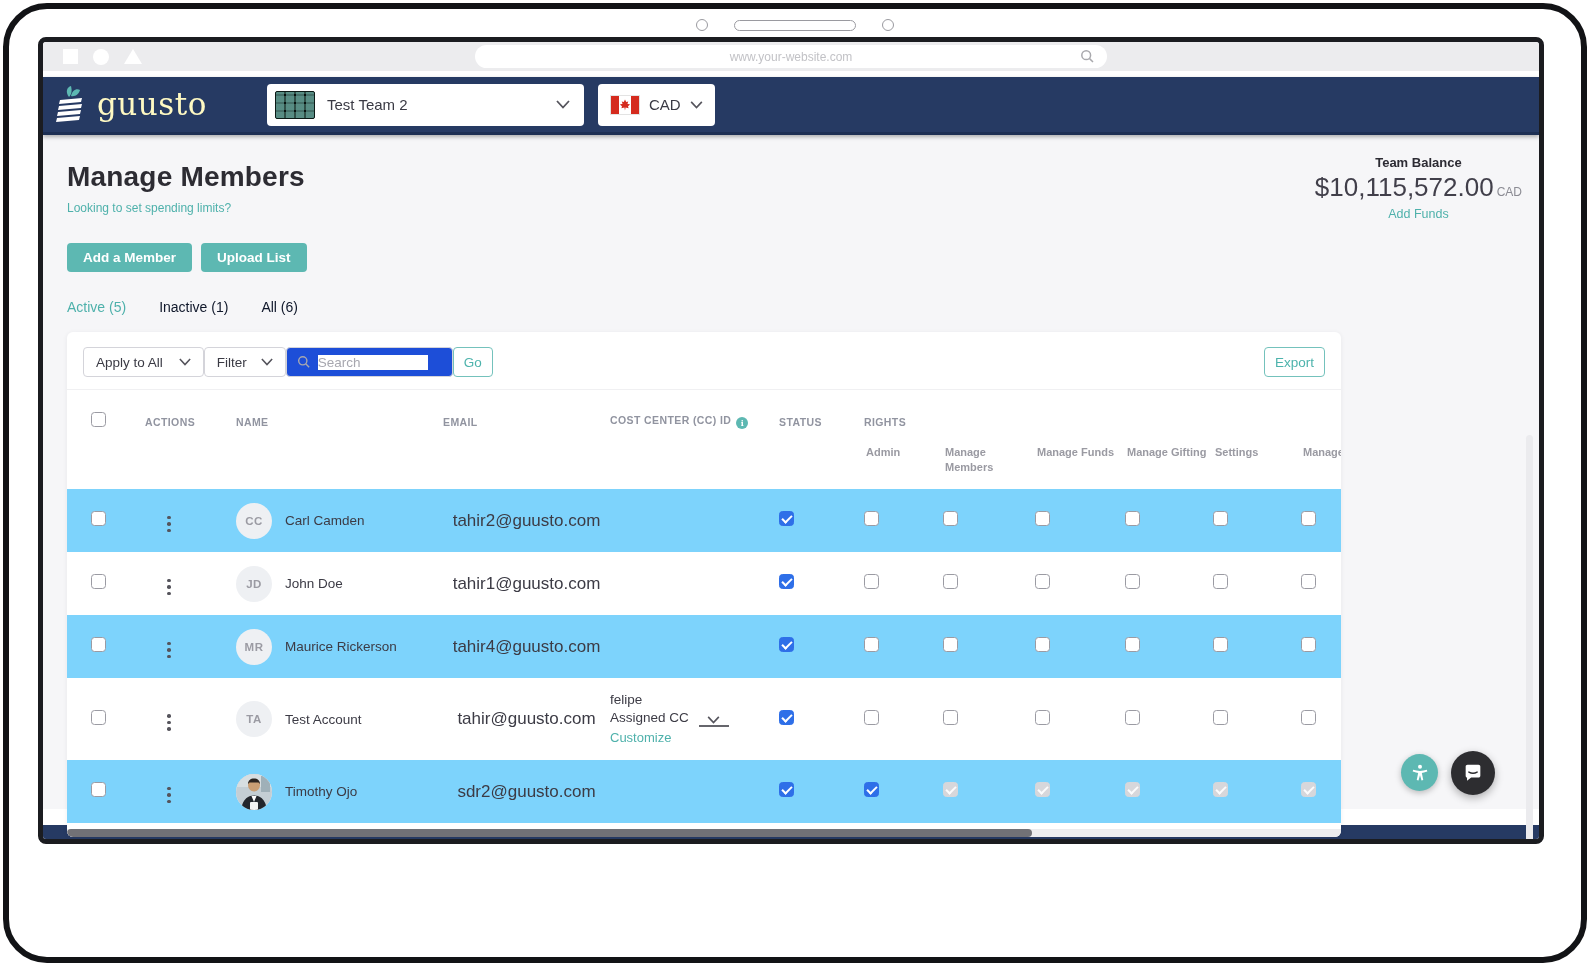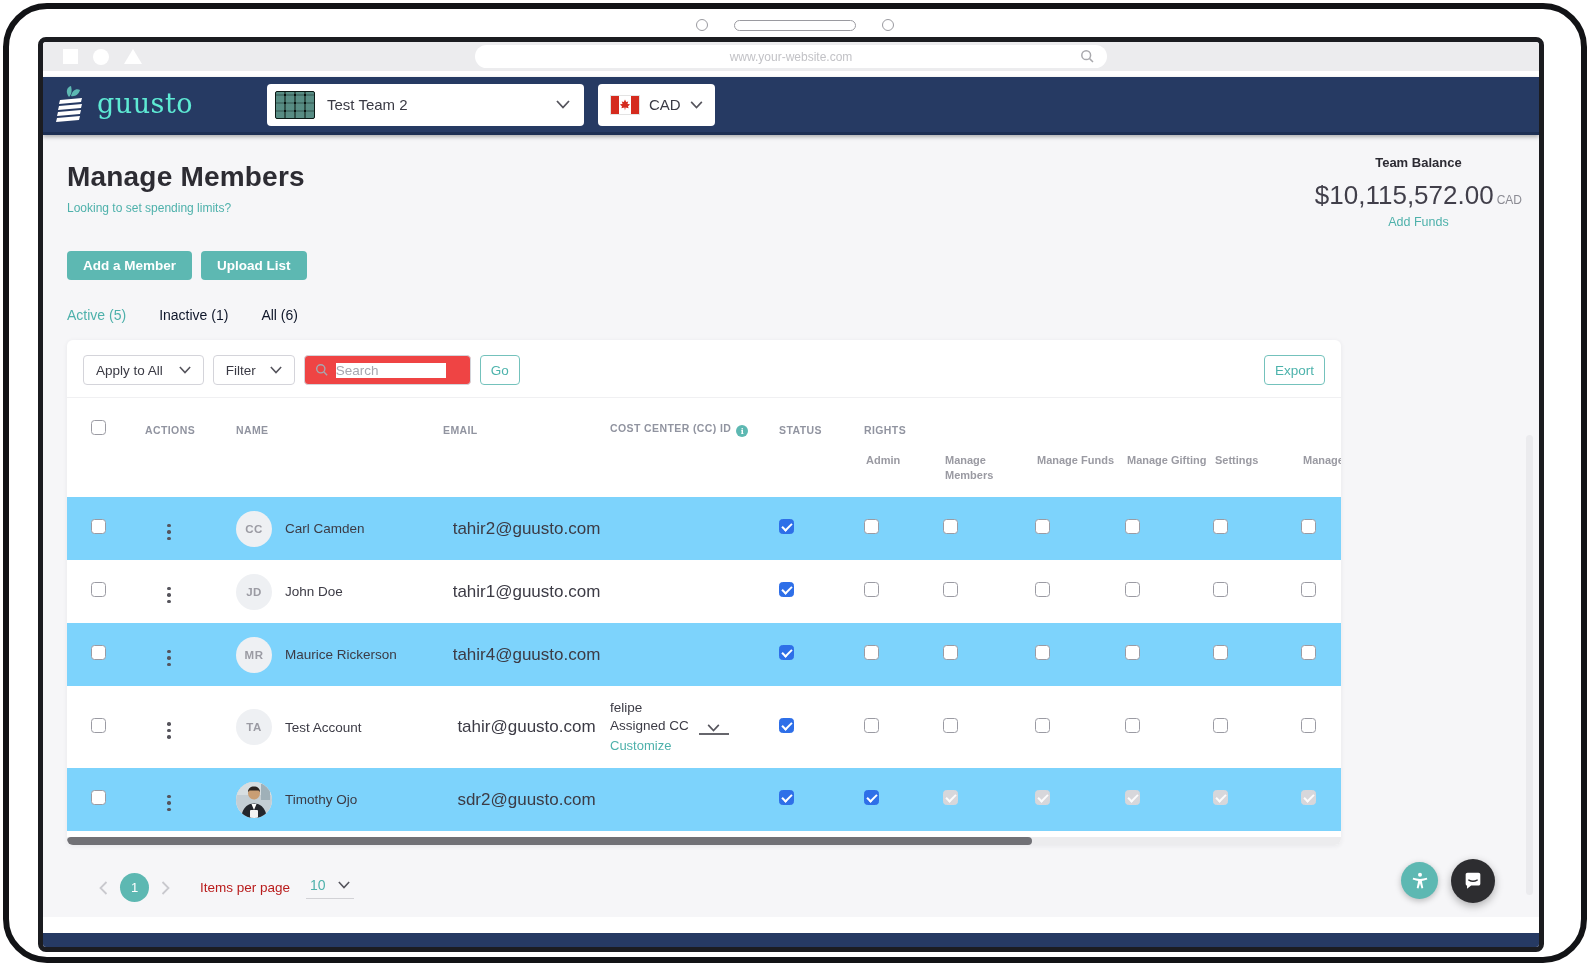--- a/index.html
+++ b/index.html
@@ -9,41 +9,41 @@
   .frame {
     position:absolute; left:3px; top:3px; width:1584px; height:960px;
     border:6px solid #121316; border-radius:44px; background:#ffffff; overflow:hidden;
   }
   .camera-bar { position:absolute; top:9px; left:0; width:100%; display:flex; justify-content:center; align-items:center; gap:26px; height:14px; }
   .cam-dot { width:12px; height:12px; border:1.5px solid #9a9aa0; border-radius:50%; }
   .cam-pill { width:122px; height:11px; border:1.5px solid #9a9aa0; border-radius:6px; }
 
   
   .window {
-    position:absolute; left:29px; top:28px; width:1506px; height:915px;
+    position:absolute; left:29px; top:28px; width:1506px; height:807px;
     border:5px solid #1b1c20; border-radius:8px; background:#ffffff; overflow:hidden;
     display:flex; flex-direction:column;
   }
   .chrome { height:29px; background:#ececee; display:flex; align-items:center; position:relative; flex:0 0 auto; }
   .shapes { display:flex; align-items:center; gap:15px; margin-left:20px; }
   .shape { display:inline-block; }
   .shape.sq { width:15px; height:15px; background:#fff; }
   .shape.ci { width:16px; height:16px; background:#fff; border-radius:50%; }
   .shape.tr { width:0; height:0; border-left:9px solid transparent; border-right:9px solid transparent; border-bottom:15px solid #fff; }
   .urlbar { position:absolute; left:50%; transform:translateX(-50%); top:3px; width:632px; height:23px; background:#fff; border-radius:12px; display:flex; align-items:center; justify-content:center; }
   .url-text { color:#c2c2c6; font-size:12px; }
   .urlbar svg { position:absolute; right:12px; top:4px; }
 
   .chrome-gap { height:6px; background:#fff; flex:0 0 auto; }
 
   
   .app-header { height:58px; background:#263a63; display:flex; align-items:center; flex:0 0 auto;
     box-shadow:0 2px 4px rgba(0,0,0,.3); position:relative; z-index:5; border-bottom:3px solid #1d2f53; }
   .brand { display:flex; align-items:center; gap:8px; margin-left:12px; width:200px; }
-  .brand-text { color:#5eead4; font-family:"DejaVu Serif", serif; font-size:27px; letter-spacing:.5px; margin-top:-2px; }
+  .brand-text { color:#fef9c3; font-family:"DejaVu Serif", serif; font-size:31px; letter-spacing:.5px; margin-top:-2px; }
   .team-select { margin-left:12px; width:317px; height:42px; background:#fff; border-radius:4px; display:flex; align-items:center; padding:0 14px 0 8px; gap:12px; cursor:pointer; }
   .team-thumb { width:40px; height:28px; border-radius:2px; background:#10241f;
     background-image:
       repeating-linear-gradient(90deg, rgba(120,190,180,.55) 0 8px, rgba(0,0,0,0) 8px 10px),
       repeating-linear-gradient(0deg, rgba(70,110,100,.6) 0 6px, rgba(0,0,0,.5) 6px 8px);
     border:1px solid #0b1a16; }
   .team-label { font-size:15px; color:#3a3a44; flex:1; }
   .cur-select { margin-left:14px; height:42px; background:#fff; border-radius:4px; display:flex; align-items:center; padding:0 12px; gap:9px; cursor:pointer; }
   .cur-label { font-size:15px; color:#3a3a44; }
   .flag { width:30px; height:20px; display:flex; border:1px solid #e3e3e3; }
@@ -57,37 +57,37 @@
   .side-item span.lbl { font-size:14.5px; color:#55545e; }
   .side-scroll { position:absolute; right:-2px; top:378px; width:4px; height:46px; background:#5db8b2; border-radius:2px; }
 
   main { flex:1 1 auto; position:relative; padding:26px 0 0 24px; min-width:0; }
 
   .top-row { display:flex; justify-content:space-between; align-items:flex-start; padding-right:17px; }
   .page-title { font-size:28px; font-weight:800; color:#2d2c33; letter-spacing:.2px; }
   .limits-link { display:inline-block; margin-top:8px; font-size:12px; color:#4eb1ab; cursor:pointer; }
   .balance { text-align:center; margin-top:-6px; }
   .balance-label { font-size:13px; font-weight:700; color:#2c2b33; }
-  .balance-amount { font-size:26px; color:#413f4a; margin-top:10px; }
+  .balance-amount { font-size:26px; color:#413f4a; margin-top:2px; }
   .balance-cur { font-size:12px; color:#8b8b93; margin-left:3px; }
   .add-funds { font-size:12.5px; color:#4eb1ab; margin-top:4px; cursor:pointer; }
 
   .btn-row { margin-top:22px; display:flex; gap:9px; }
   .teal-btn { height:29px; background:#5db8b2; color:#fff; font-size:13.5px; font-weight:600; border:none; border-radius:4px; padding:0 16px; cursor:pointer; font-family:inherit;text-align:right; }
 
   .tabs { margin-top:27px; display:flex; gap:33px;text-align:center; }
   .tab { font-size:14px; color:#0f172a; cursor:pointer; }
   .tab.active { color:#4eb1ab; }
 
   
   .card { margin-top:17px; width:1274px; height:505px; background:#fff; border-radius:6px; box-shadow:0 1px 5px rgba(40,40,50,.07); overflow:hidden; position:relative; }
-  .toolbar { display:flex; align-items:center; gap:9px; padding:15px 16px 12px 16px; position:relative; }
+  .toolbar { display:flex; align-items:center; padding:15px 16px 12px 16px; position:relative; }
   .dd { height:30px; border:1px solid #d4d4da; border-radius:4px; background:#fff; display:flex; align-items:center; gap:16px; padding:0 12px; font-size:13.5px; color:#3a3a44; cursor:pointer; }
   .dd.small { gap:14px; }
-  .search-box { height:30px; width:167px; border:1px solid #d4d4da; border-radius:4px; display:flex; align-items:center; gap:7px; padding:0 10px; background:#ef4444; }
+  .search-box { height:30px; width:167px; border:1px solid #d4d4da; border-radius:4px; display:flex; align-items:center; gap:7px; padding:0 10px; background:#1d4ed8; }
   .search-box input { border:none; outline:none; width:110px; font-size:13.5px; color:#3a3a44; font-family:inherit; }
   .search-box input::placeholder { color:#a7a7af; }
   .outline-btn { height:30px; border:1px solid #74c2bc; color:#4db3ac; background:#fff; border-radius:4px; font-size:13.5px; padding:0 10px; cursor:pointer; font-family:inherit; }
   .export-btn { position:absolute; right:16px; top:15px; }
 
   .tgrid { display:grid; grid-template-columns:56px 92px 228px 167px 167px 85px 79px 92px 90px 88px 88px 110px; align-items:center; }
   .thead { border-top:1px solid #f0f0f2; padding-top:22px; height:100px; }
   .th { font-size:10.5px; font-weight:700; color:#9194a0; letter-spacing:.4px; }
   .th.pad { padding-left:2px; }
   .thead-sub { margin-top:14px; align-items:start; }

